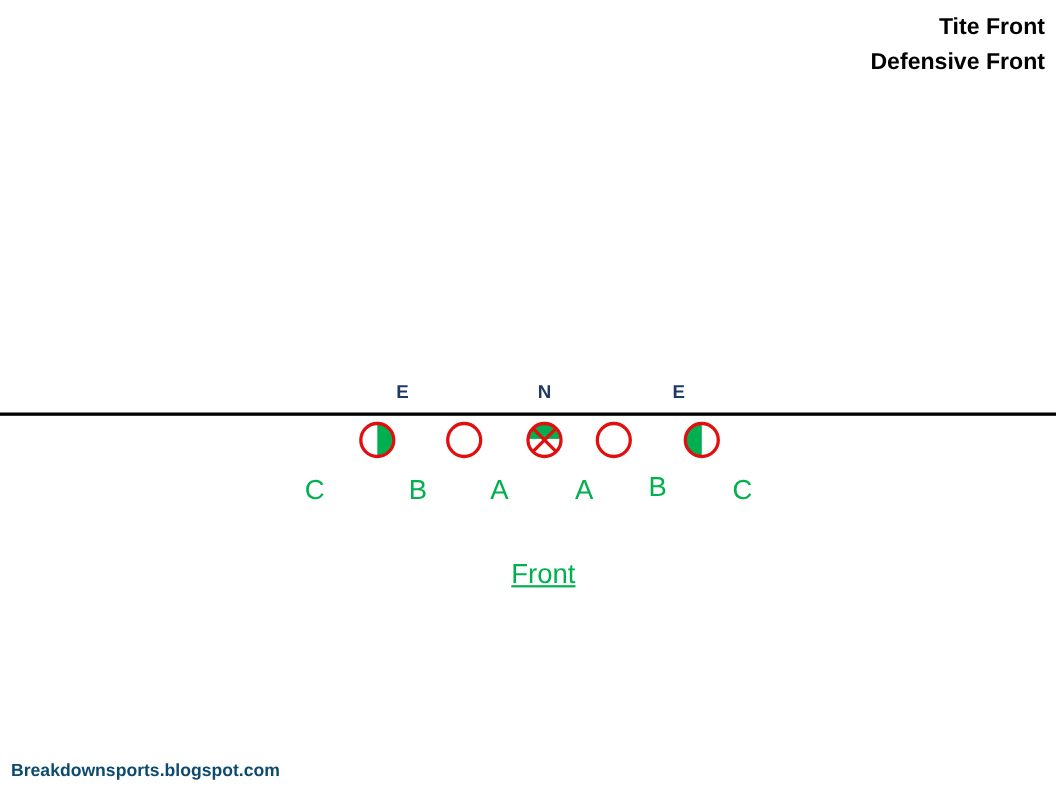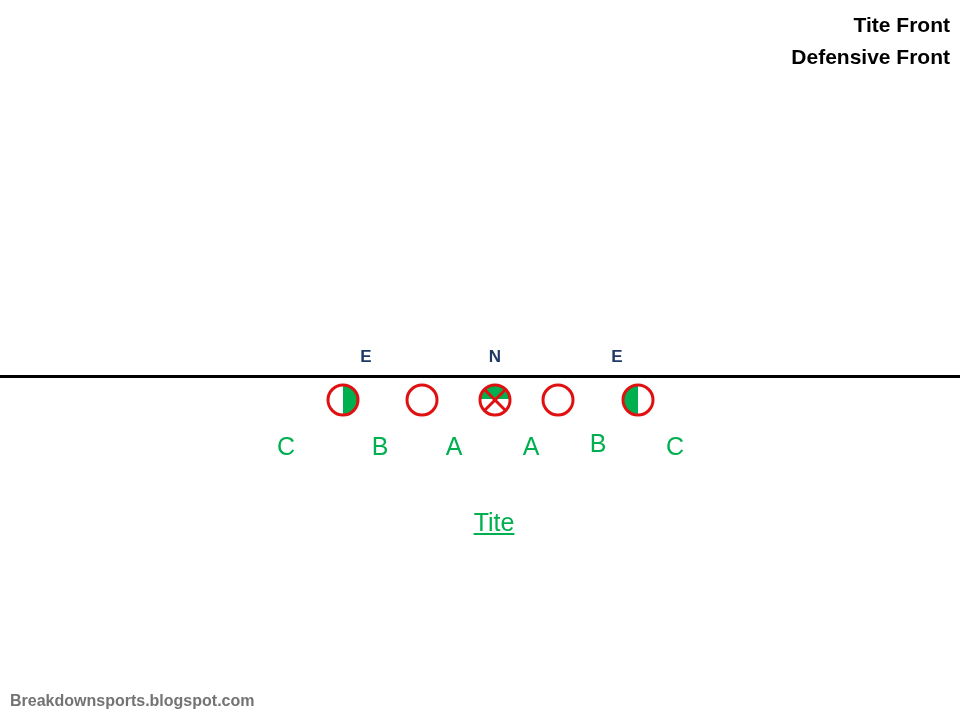--- a/index.html
+++ b/index.html
@@ -5,21 +5,21 @@
   html, body { margin:0; padding:0; }
   body { width:960px; height:720px; background:#ffffff; position:relative; overflow:hidden; font-family:"Liberation Sans", sans-serif; }
   .title { position:absolute; right:10px; text-align:right; font-weight:bold; font-size:21px; color:#000; line-height:32px; }
   #t1 { top:9px; }
   #t2 { top:41px; }
   .los { position:absolute; left:0; top:375px; width:960px; height:3px; background:#000; }
   .pos-label { position:absolute; top:347px; font-weight:bold; font-size:17px; color:#1f3864; transform:translateX(-50%); }
   svg.field { position:absolute; left:0; top:0; }
   .gap { position:absolute; top:432px; font-size:25px; color:#00b050; transform:translateX(-50%); }
   .gaps-title { position:absolute; top:508px; left:494px; transform:translateX(-50%); font-size:25px; color:#00b050; text-decoration:underline; }
-  .footer { position:absolute; left:10px; top:692px; font-weight:bold; font-size:16px; color:#737373; }
+  .footer { position:absolute; left:10px; top:692px; font-weight:bold; font-size:16px; color:#0c4a6e; }
 </style>
 </head>
 <body>
 
 <div class="title" id="t1">Tite Front</div>
 <div class="title" id="t2">Defensive Front</div>
 
 <div class="pos-label" style="left:366px">E</div>
 <div class="pos-label" style="left:495px">N</div>
 <div class="pos-label" style="left:617px">E</div>
@@ -60,15 +60,15 @@
   </g>
 </svg>
 
 <div class="gap" style="left:286px">C</div>
 <div class="gap" style="left:380px">B</div>
 <div class="gap" style="left:454px">A</div>
 <div class="gap" style="left:531px">A</div>
 <div class="gap" style="left:598px;top:429px">B</div>
 <div class="gap" style="left:675px">C</div>
 
-<div class="gaps-title">Tite</div>
+<div class="gaps-title">Front</div>
 
 <div class="footer">Breakdownsports.blogspot.com</div>
 
 </body></html>

